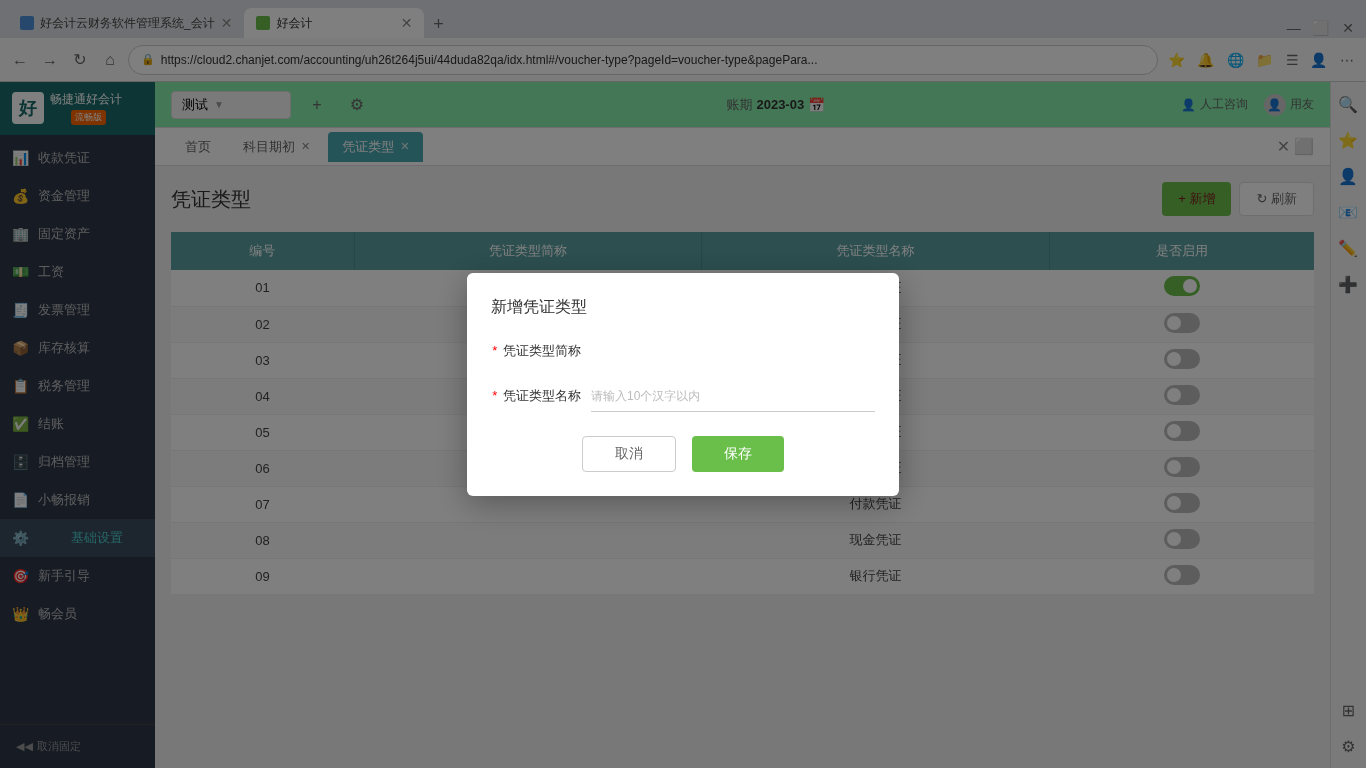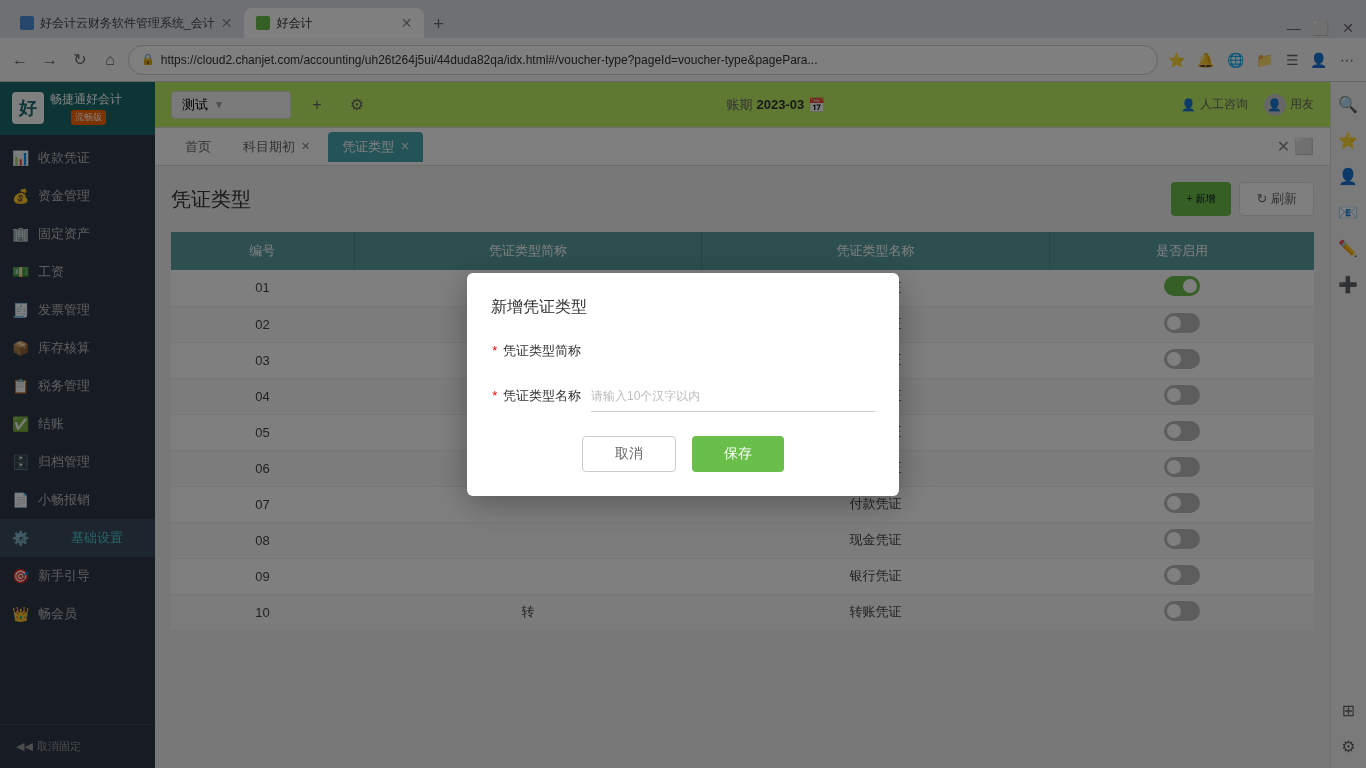--- a/index.html
+++ b/index.html
@@ -39,21 +39,21 @@
     .sidebar-nav::-webkit-scrollbar { width: 4px; }
     .sidebar-nav::-webkit-scrollbar-thumb { background: #555; }
     .nav-item { display: flex; align-items: center; gap: 8px; padding: 10px 12px; cursor: pointer; color: #bbb; font-size: 13px; }
     .nav-item.active { background: #3a4a5c; color: #fff; }
     .nav-item.active .nav-text { color: #4dd0d0; margin-left: 33px; }
     .nav-icon { width: 18px; height: 18px; flex-shrink: 0; display: flex; align-items: center; justify-content: center; font-size: 14px; }
     .sidebar-bottom { padding: 8px; border-top: 1px solid #444; }
     .sidebar-collapse-btn { display: flex; align-items: center; gap: 4px; padding: 6px 8px; color: #999; font-size: 11px; cursor: pointer; }
 
     
-    .app-header { background: #bef264; padding: 0 16px; display: flex; align-items: center; gap: 12px; height: 46px; border-bottom: 1px solid #ddd; flex-shrink: 0; }
+    .app-header { background: #86efac; padding: 0 16px; display: flex; align-items: center; gap: 12px; height: 46px; border-bottom: 1px solid #ddd; flex-shrink: 0; }
     .company-selector { display: flex; align-items: center; gap: 6px; background: #f5f5f5; border: 1px solid #ddd; border-radius: 4px; padding: 4px 10px; cursor: pointer; min-width: 120px; }
     .company-arrow { color: #999; font-size: 10px; }
     .header-btn { width: 28px; height: 28px; display: flex; align-items: center; justify-content: center; color: #666; font-size: 16px; cursor: pointer; border-radius: 4px; }
     .period-info { display: flex; align-items: center; gap: 4px; font-size: 13px; color: #333; margin-left: auto; }
     .period-label { color: #666; }
     .period-value { color: #333; font-weight: bold; }
     .period-lock { color: #666; font-size: 14px; }
     .header-right { margin-left: auto; display: flex; align-items: center; gap: 16px; }
     .consult-btn { display: flex; align-items: center; gap: 4px; color: #666; font-size: 12px; cursor: pointer; }
     .user-info { display: flex; align-items: center; gap: 4px; color: #666; font-size: 12px; cursor: pointer; }
@@ -67,21 +67,21 @@
     .maximize-btn { margin-left: auto; display: flex; align-items: center; gap: 4px; }
     .maximize-btn span { font-size: 16px; color: #888; cursor: pointer; }
 
     
     .content-area { flex: 1; overflow: auto; background: #f0f0f0; padding: 16px; }
 
     
     .page-header { display: flex; align-items: center; justify-content: space-between; margin-bottom: 16px; }
     .page-title { font-size: 20px; color: #333; font-weight: 500; }
     .page-actions { display: flex; gap: 8px; }
-    .btn-primary { background: #6abf4b; color: #0f172a; border: none; border-radius: 4px; padding: 7px 16px; font-size: 10px; cursor: pointer; display: flex; align-items: center; gap: 4px; }
+    .btn-primary { background: #6abf4b; color: #7f1d1d; border: none; border-radius: 4px; padding: 7px 16px; font-size: 13px; cursor: pointer; display: flex; align-items: center; gap: 4px; }
     .btn-refresh { background: #fff; color: #666; border: 1px solid #ddd; border-radius: 4px; padding: 7px 16px; font-size: 13px; cursor: pointer; display: flex; align-items: center; gap: 4px; }
 
     
     .data-table { width: 100%; border-collapse: collapse; background: #fff; }
     .data-table thead tr { background: #5a9ea0; color: #fff; height: 38px; }
     .data-table th { padding: 8px 16px; text-align: center; font-weight: normal; font-size: 13px; border-right: 1px solid #4a8e90; }
     .data-table th:last-child { border-right: none; }
     .data-table tbody tr { height: 36px; border-bottom: 1px solid #eee; }
     .data-table tbody tr:nth-child(even) { background: #f9f9f9; }
     .data-table td { padding: 6px 16px; text-align: center; font-size: 13px; color: #444; }
@@ -351,28 +351,20 @@
       </td>
     </tr>
             <tr>
       <td>09</td>
       <td></td>
       <td>银行凭证</td>
       <td>
         <span class="toggle-off"></span>
       </td>
     </tr>
-            <tr>
-      <td>10</td>
-      <td>转</td>
-      <td>转账凭证</td>
-      <td>
-        <span class="toggle-off"></span>
-      </td>
-    </tr>
           </tbody>
       </table>
     </div>
   </div>
 
   <div class="right-sidebar">
     <div class="right-sidebar-btn">🔍</div>
     <div class="right-sidebar-btn">⭐</div>
     <div class="right-sidebar-btn">👤</div>
     <div class="right-sidebar-btn">📧</div>

